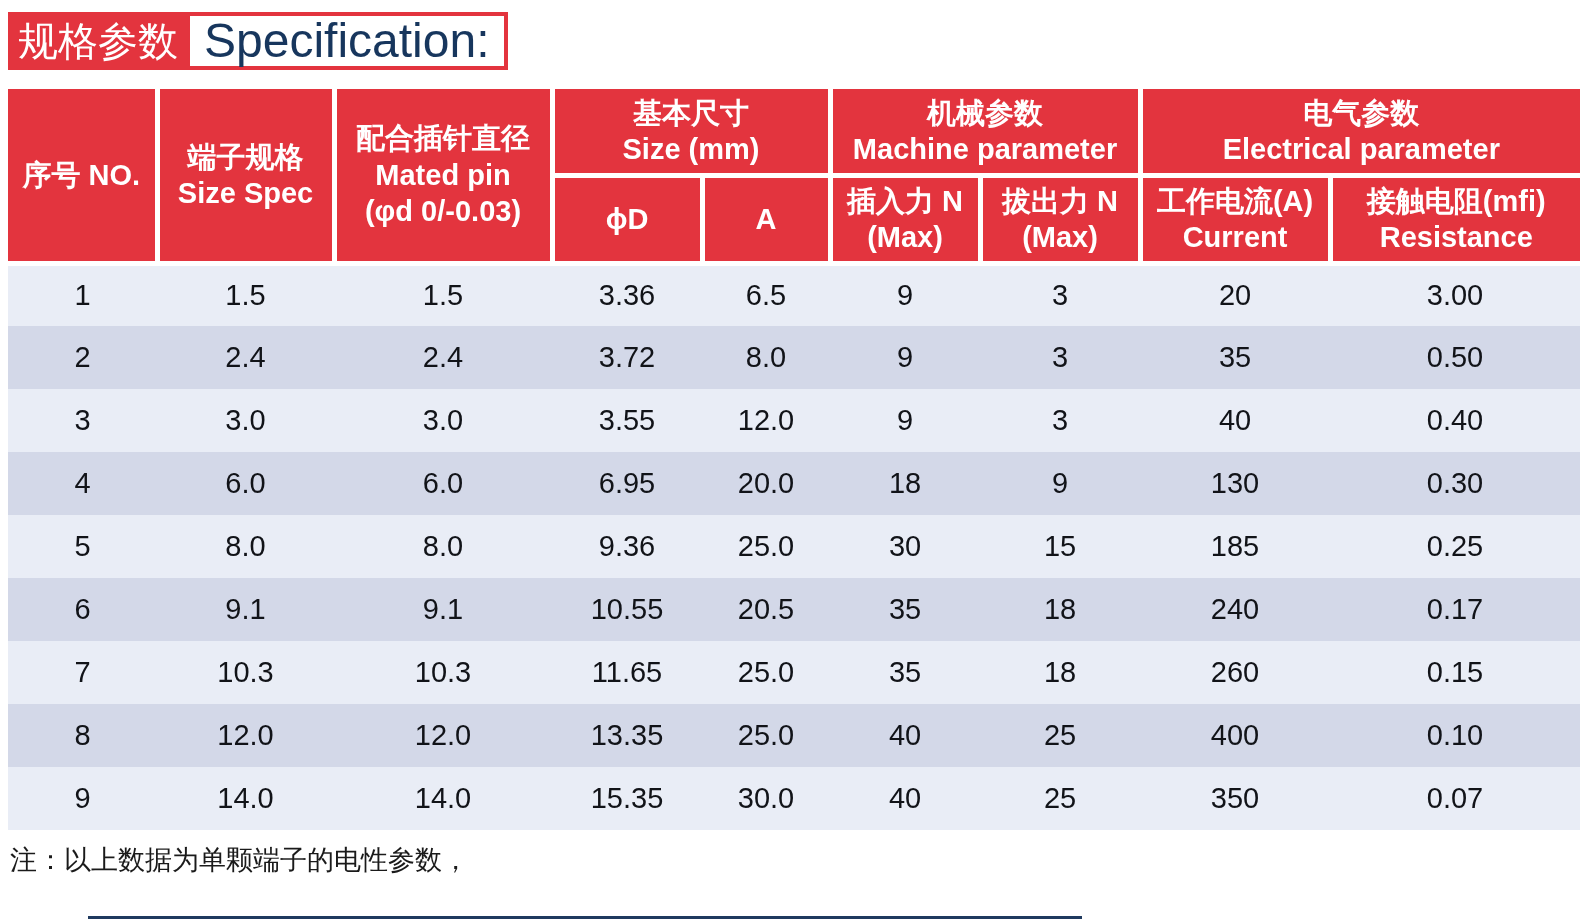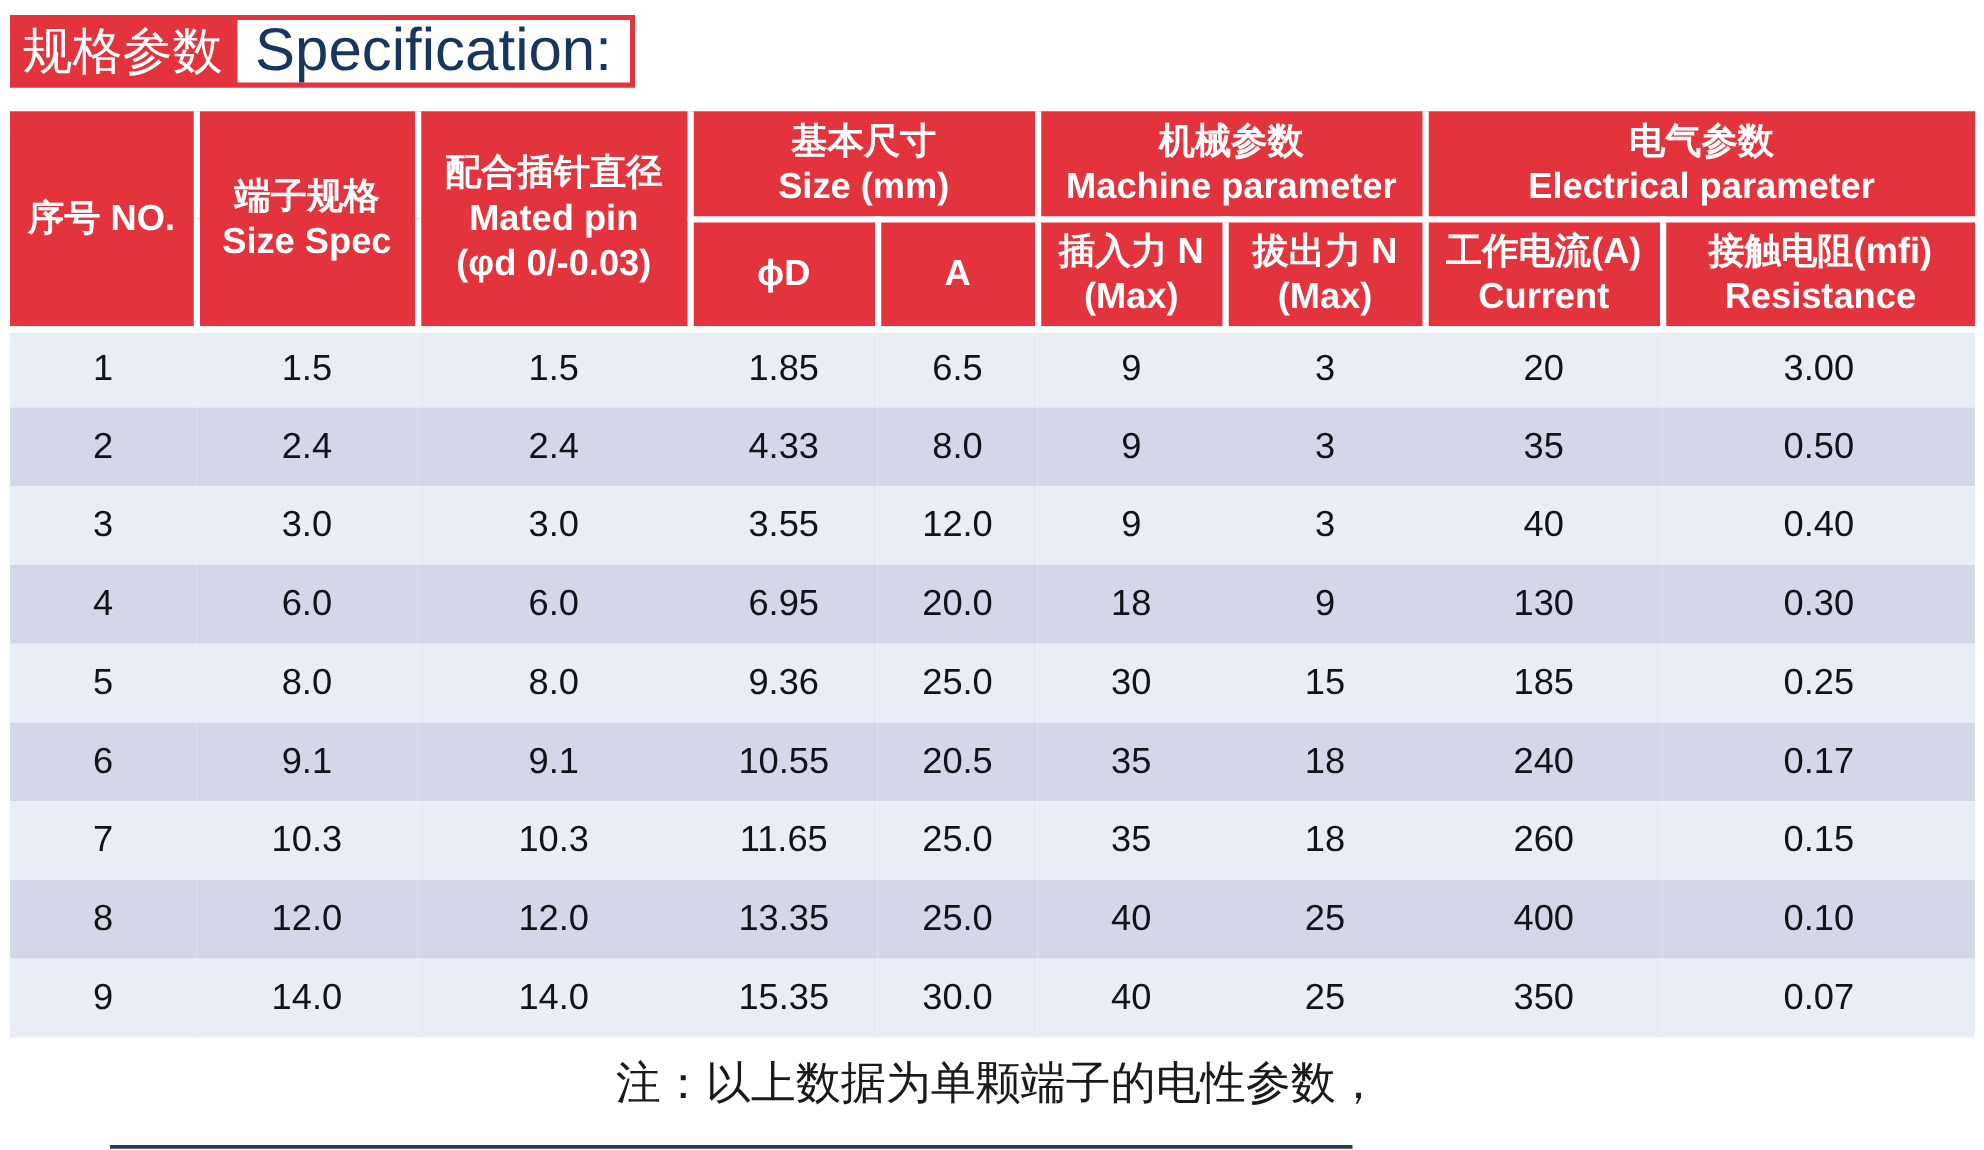--- a/index.html
+++ b/index.html
@@ -64,24 +64,23 @@
     vertical-align: middle;
     font-size: 29px;
     color: #111318;
     border: none;
   }
   tr.row-light td { background: #e9edf6; }
   tr.row-dark  td { background: #d3d8e8; }
   
   .note {
     margin: 14px 0 0 10px;
-    font-size: 36px;
+    font-size: 27px;
     color: #1a1a1a;
     line-height: 1.22;
-    text-align: center;
   }
   .note div { white-space: nowrap; }
   
   .bottom-rule {
     position: absolute;
     left: 88px; top: 916px;
     width: 994px; height: 3px;
     background: #1f3a5f;
   }
 </style>
@@ -133,32 +132,32 @@
 Current</th>
       <th class="edge-r">接触电阻(mfi)
 Resistance</th>
     </tr>
   </thead>
   <tbody>
       <tr class="row-light">
         <td>1</td>
         <td>1.5</td>
         <td>1.5</td>
-        <td>1.85</td>
+        <td>3.36</td>
         <td>6.5</td>
         <td>9</td>
         <td>3</td>
         <td>20</td>
         <td>3.00</td>
       </tr>
       <tr class="row-dark">
         <td>2</td>
         <td>2.4</td>
         <td>2.4</td>
-        <td>4.33</td>
+        <td>3.72</td>
         <td>8.0</td>
         <td>9</td>
         <td>3</td>
         <td>35</td>
         <td>0.50</td>
       </tr>
       <tr class="row-light">
         <td>3</td>
         <td>3.0</td>
         <td>3.0</td>

